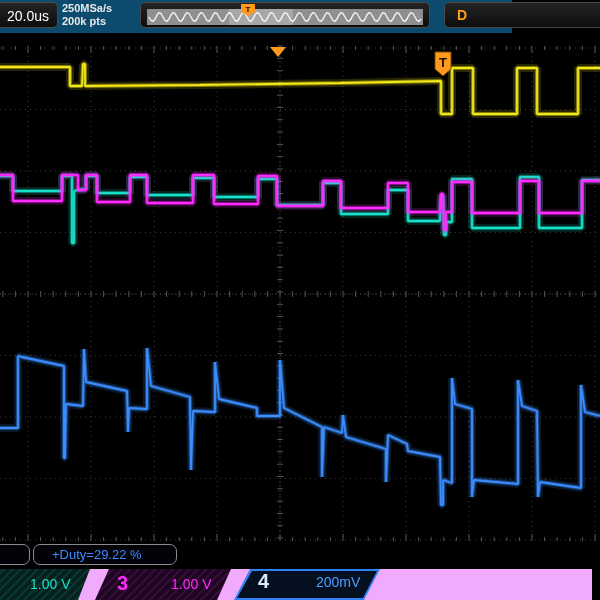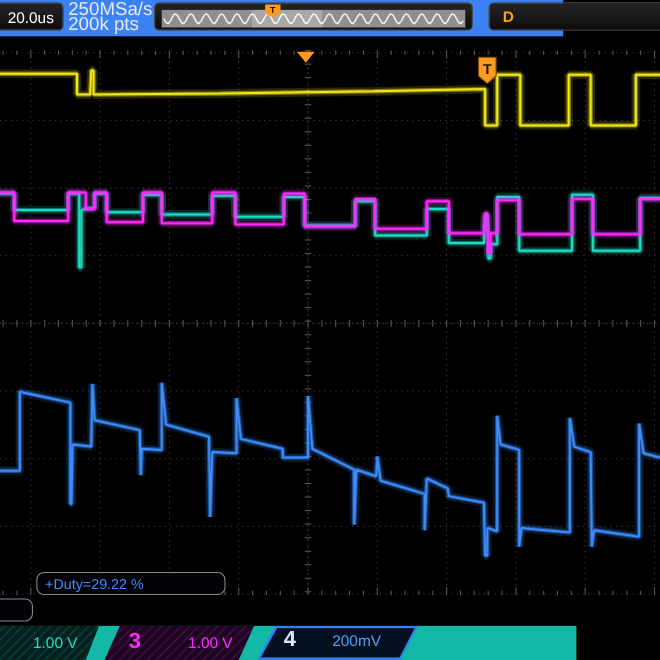--- a/index.html
+++ b/index.html
@@ -1,50 +1,50 @@
 <!DOCTYPE html>
 <html><head>
 <meta charset="utf-8">
 <style>
   html,body{margin:0;padding:0;background:#000;}
   #screen{position:relative;width:600px;height:600px;background:#000;overflow:hidden;
           font-family:"Liberation Sans",sans-serif;}
   
-  #topbar{position:absolute;left:0;top:0;width:512px;height:33px;background:#3b82f6;z-index:5;}
+  #topbar{position:absolute;left:0;top:0;width:512px;height:33px;background:#0c4a6e;z-index:5;}
   .tb-box{position:absolute;top:2px;height:26px;border:1px solid #4a4a4a;border-radius:5px;
           background:linear-gradient(#242424,#0d0d0d);box-sizing:border-box;}
   #tb-timebase{left:-16px;width:74px;color:#fff;font-size:14px;line-height:26px;text-align:right;padding-right:8px;}
-  #tb-acq{position:absolute;left:62px;top:2px;color:#e8e8e8;font-size:17px;line-height:13px;}
+  #tb-acq{position:absolute;left:62px;top:2px;color:#e8e8e8;font-size:11px;line-height:13px;font-weight:bold;}
   #tb-trigbar{left:140px;width:290px;}
   #tb-delay{left:444px;width:166px;color:#fff;font-size:13px;line-height:24px;}
   #tb-delay .dlabel{position:absolute;left:12px;top:0;color:#ffa018;font-weight:bold;font-size:14px;}
   #tb-delay .dvalue{position:absolute;right:10px;top:0;}
   
   .meas-box{position:absolute;height:21px;border:1px solid #8a8a8a;border-radius:7px;
             background:#020208;box-sizing:border-box;z-index:4;}
   #meas-partial{left:-42px;top:544px;width:72px;}
-  #meas-duty{left:33px;top:520px;width:172px;color:#3b8dff;font-size:13px;line-height:19px;padding-left:7px;}
-  
-  #chanbar{position:absolute;left:0;top:569px;width:524px;height:31px;background:#14b8a6;z-index:5;}
+  #meas-duty{left:33px;top:544px;width:144px;color:#3b8dff;font-size:13px;line-height:19px;padding-left:18px;}
+  
+  #chanbar{position:absolute;left:0;top:569px;width:592px;height:31px;background:#f0abfc;z-index:5;}
   .chan{position:absolute;top:0;height:31px;}
   #ch2box{left:-14px;width:104px;background:
       repeating-linear-gradient(135deg,rgba(0,230,200,.12) 0 2px,rgba(0,0,0,0) 2px 6px),#07201d;
       clip-path:polygon(0 0,104px 0,92px 31px,0 31px);}
   #ch2box .scale{position:absolute;left:44px;top:7px;color:#17e0c8;font-size:14px;}
   #ch3box{left:95px;width:136px;background:
       repeating-linear-gradient(135deg,rgba(255,40,255,.12) 0 2px,rgba(0,0,0,0) 2px 6px),#1d0720;
       clip-path:polygon(14px 0,136px 0,122px 31px,0 31px);}
   #ch3box .chnum{position:absolute;left:22px;top:3px;color:#ff2aff;font-size:20px;font-weight:bold;}
   #ch3box .scale{position:absolute;left:76px;top:7px;color:#ff2aff;font-size:14px;}
   #ch4box{left:234px;width:146px;background:#2f81f7;
       clip-path:polygon(16px 0,146px 0,130px 31px,0 31px);}
   #ch4inner{position:absolute;left:3px;top:2px;width:140px;height:27px;background:#04101f;
       clip-path:polygon(15px 0,140px 0,126px 27px,0 27px);}
   #ch4box .chnum{position:absolute;left:24px;top:1px;color:#d8eaff;font-size:20px;font-weight:bold;}
-  #ch4box .scale{position:absolute;left:68px;top:5px;color:#4b9fff;font-size:14px;}
+  #ch4box .scale{position:absolute;left:82px;top:5px;color:#4b9fff;font-size:14px;}
   
   .coup{position:absolute;width:14px;height:8px;}
   .coup .solid{height:2px;width:14px;}
   .coup .dash{margin-top:2px;height:2px;width:14px;
       background:repeating-linear-gradient(90deg,currentColor 0 3px,transparent 3px 5px);}
   #ch3box .coup{left:52px;top:11px;color:#ff2aff;}
   #ch3box .coup .solid{background:#ff2aff;}
   #ch4box .coup{left:44px;top:9px;color:#4b9fff;}
   #ch4box .coup .solid{background:#4b9fff;}
   

